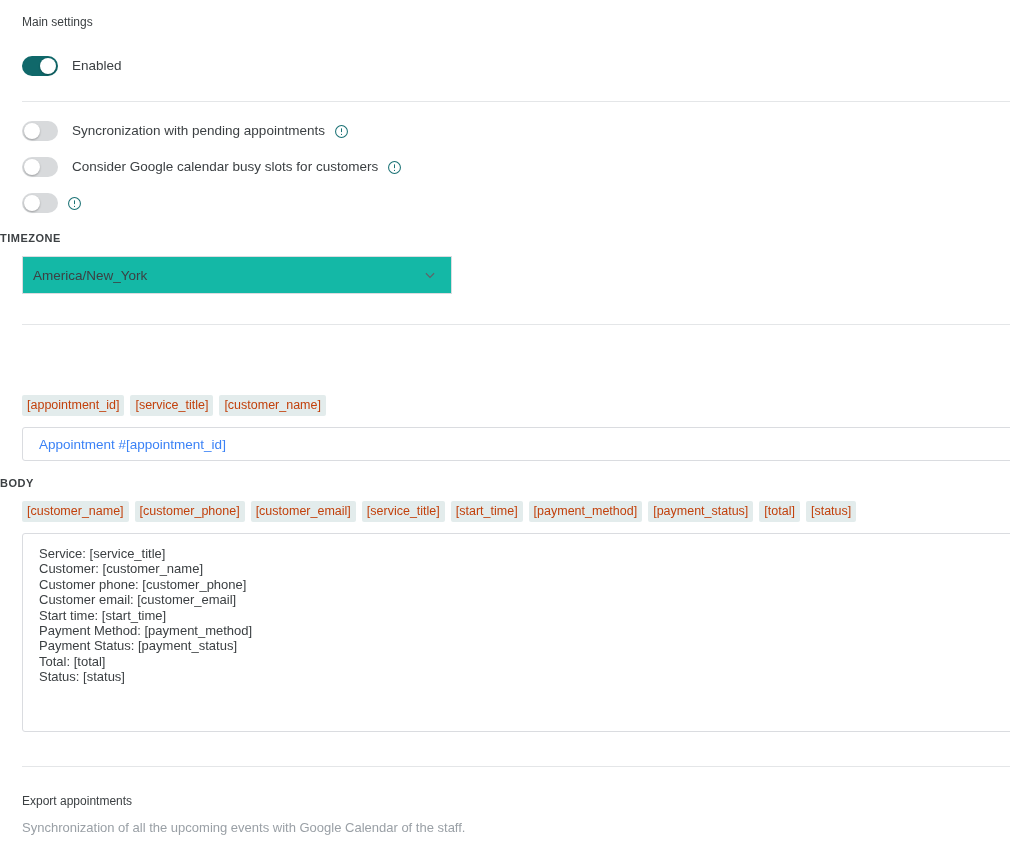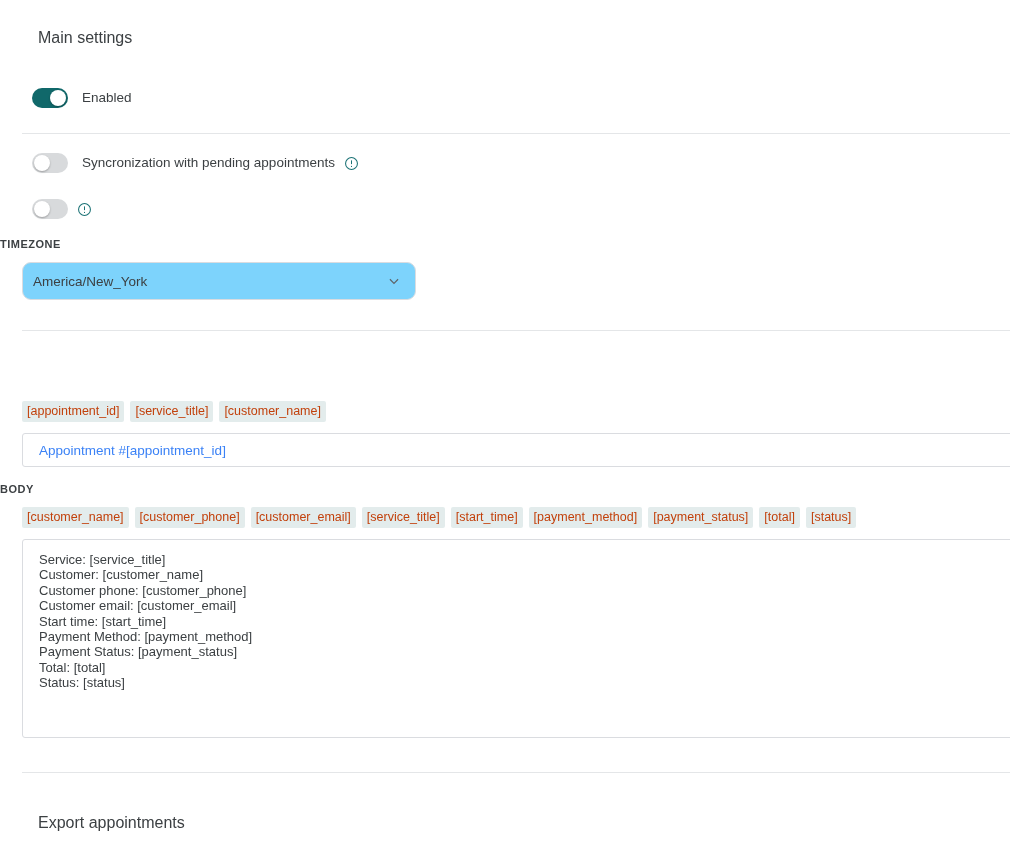--- a/index.html
+++ b/index.html
@@ -18,25 +18,25 @@
 
   .page {
     position: relative;
     width: 1010px;
     height: 856px;
     overflow: hidden;
   }
 
   
   .section-title {
-    font-size: 16px;
+    font-size: 12px;
     font-weight: 400;
     color: #3c4043;
     line-height: 20px;
-    margin: 16px;
+    margin: 0;
     padding-left: 22px;
   }
 
   .divider {
     height: 1px;
     background: #e4e6e8;
     margin-left: 22px;
     margin-right: 0;
   }
 
@@ -45,21 +45,21 @@
     font-weight: 700;
     letter-spacing: 0.5px;
     color: #3c4043;
     line-height: 14px;
   }
 
   
   .toggle-row {
     display: flex;
     align-items: center;
-    padding-left: 32px;
+    padding-left: 22px;
     height: 26px;
   }
 
   .switch {
     position: relative;
     width: 36px;
     height: 20px;
     border-radius: 10px;
     flex: 0 0 auto;
     background: #d8dadc;
@@ -99,25 +99,25 @@
     align-items: center;
     justify-content: center;
     cursor: pointer;
   }
   .info-icon svg { display: block; }
 
   
   .select-box {
     position: relative;
     margin-left: 22px;
-    width: 394px;
+    width: 430px;
     height: 38px;
     border: 1px solid #dadce0;
-    border-radius: 9px;
-    background: #7dd3fc;
+    border-radius: 0;
+    background: #14b8a6;
     display: flex;
     align-items: center;
     box-sizing: border-box;
     cursor: pointer;
   }
   .select-value {
     font-size: 13.5px;
     color: #3c4043;
     padding-left: 10px;
   }
@@ -223,20 +223,33 @@
       <svg width="15" height="15" viewBox="0 0 24 24" fill="none" stroke="#1b7275" stroke-width="1.7">
         <circle cx="12" cy="12" r="9.5"></circle>
         <line x1="12" y1="7" x2="12" y2="13"></line>
         <circle cx="12" cy="16.6" r="0.9" fill="#1b7275" stroke="none"></circle>
       </svg>
     </span>
   </div>
 
   <div style="height:10px"></div>
 
+  <div class="toggle-row">
+    <div class="switch">
+      <div class="knob"></div>
+    </div>
+    <div class="toggle-label">Consider Google calendar busy slots for customers</div>
+    <span class="info-icon">
+      <svg width="15" height="15" viewBox="0 0 24 24" fill="none" stroke="#1b7275" stroke-width="1.7">
+        <circle cx="12" cy="12" r="9.5"></circle>
+        <line x1="12" y1="7" x2="12" y2="13"></line>
+        <circle cx="12" cy="16.6" r="0.9" fill="#1b7275" stroke="none"></circle>
+      </svg>
+    </span>
+  </div>
 
   <div style="height:10px"></div>
 
   <div class="toggle-row">
     <div class="switch">
       <div class="knob"></div>
     </div>
     <span class="info-icon">
       <svg width="15" height="15" viewBox="0 0 24 24" fill="none" stroke="#1b7275" stroke-width="1.7">
         <circle cx="12" cy="12" r="9.5"></circle>

